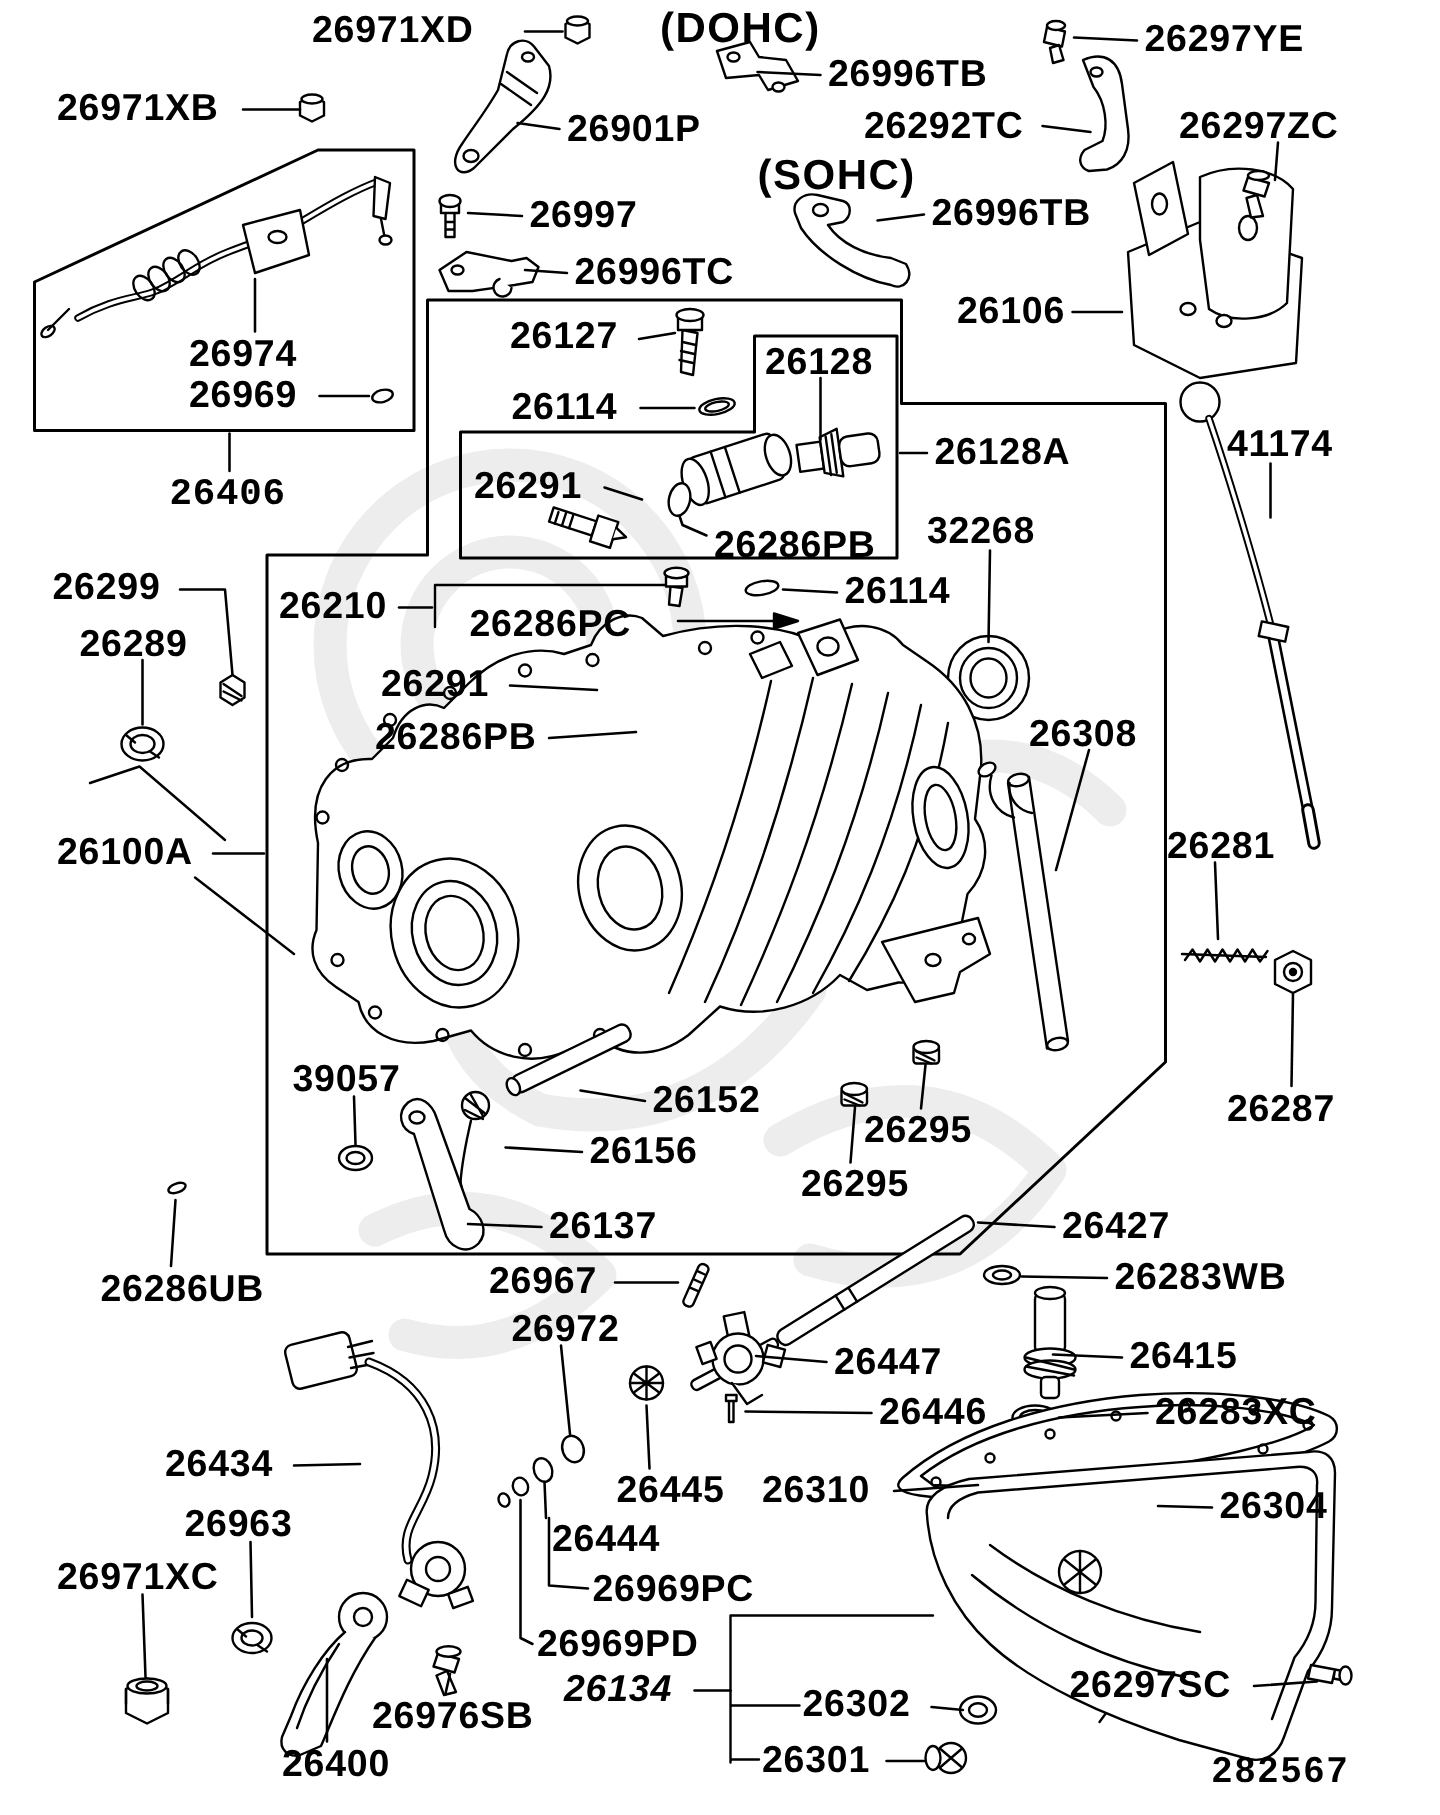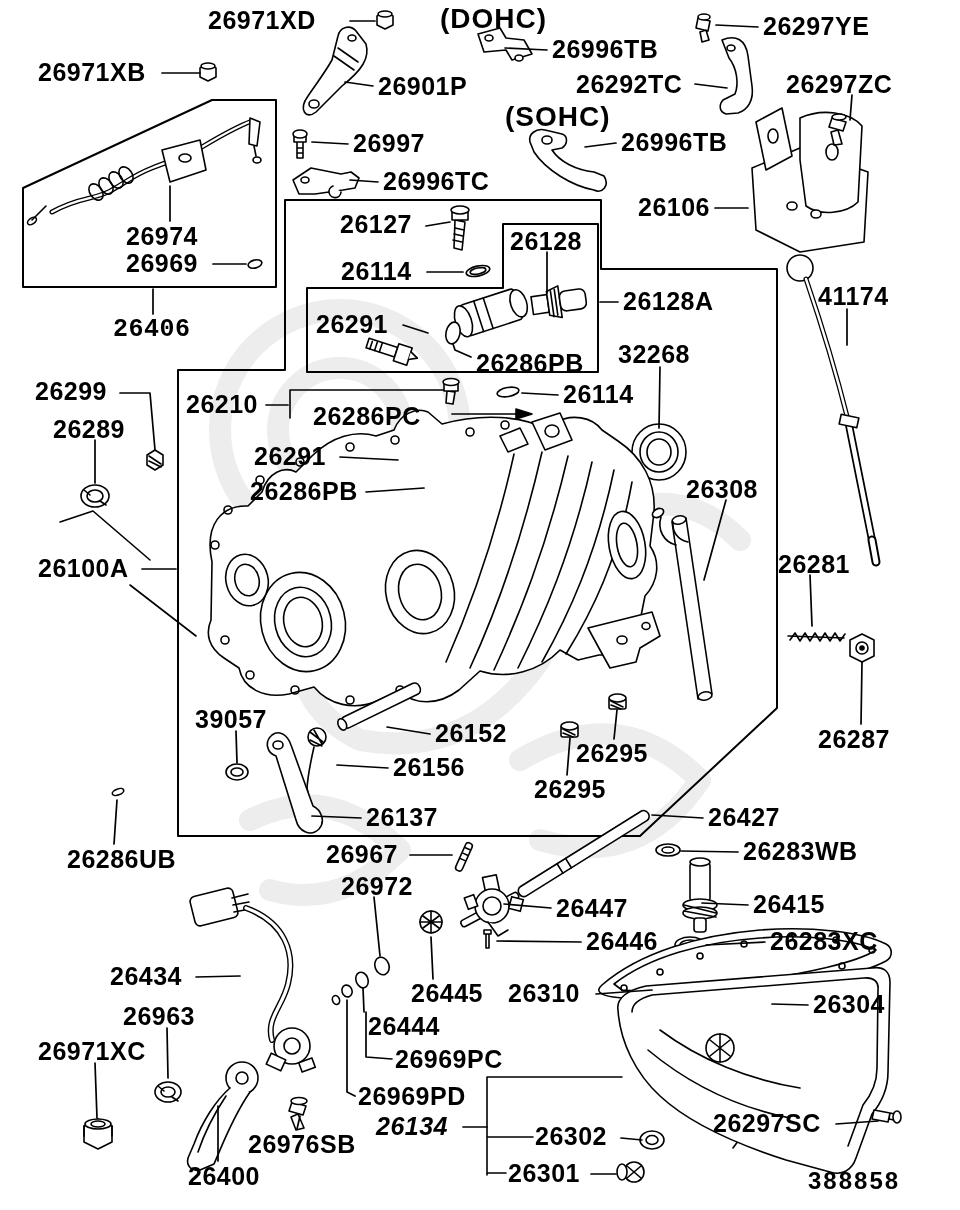--- a/index.html
+++ b/index.html
@@ -460,15 +460,15 @@
       <span class="plabel" style="left: 395px; top: 1047px;">26969PC</span>
       <span class="plabel" style="left: 358px; top: 1084px;">26969PD</span>
       <span class="plabel" style="left: 376px; top: 1114px; font-style: italic;">26134</span>
       <span class="plabel" style="left: 248px; top: 1132px;">26976SB</span>
       <span class="plabel" style="left: 535px; top: 1124px;">26302</span>
       <span class="plabel" style="left: 188px; top: 1164px;">26400</span>
       <span class="plabel" style="left: 508px; top: 1161px;">26301</span>
       <span class="plabel" style="left: 713px; top: 1111px;">26297SC</span>
     </div>
 
-<div id="drawing-number" style="left:808px; top:1167px;">388858</div>
+<div id="drawing-number" style="left:808px; top:1167px;">282567</div>
 
 </div>
 
 </body></html>

